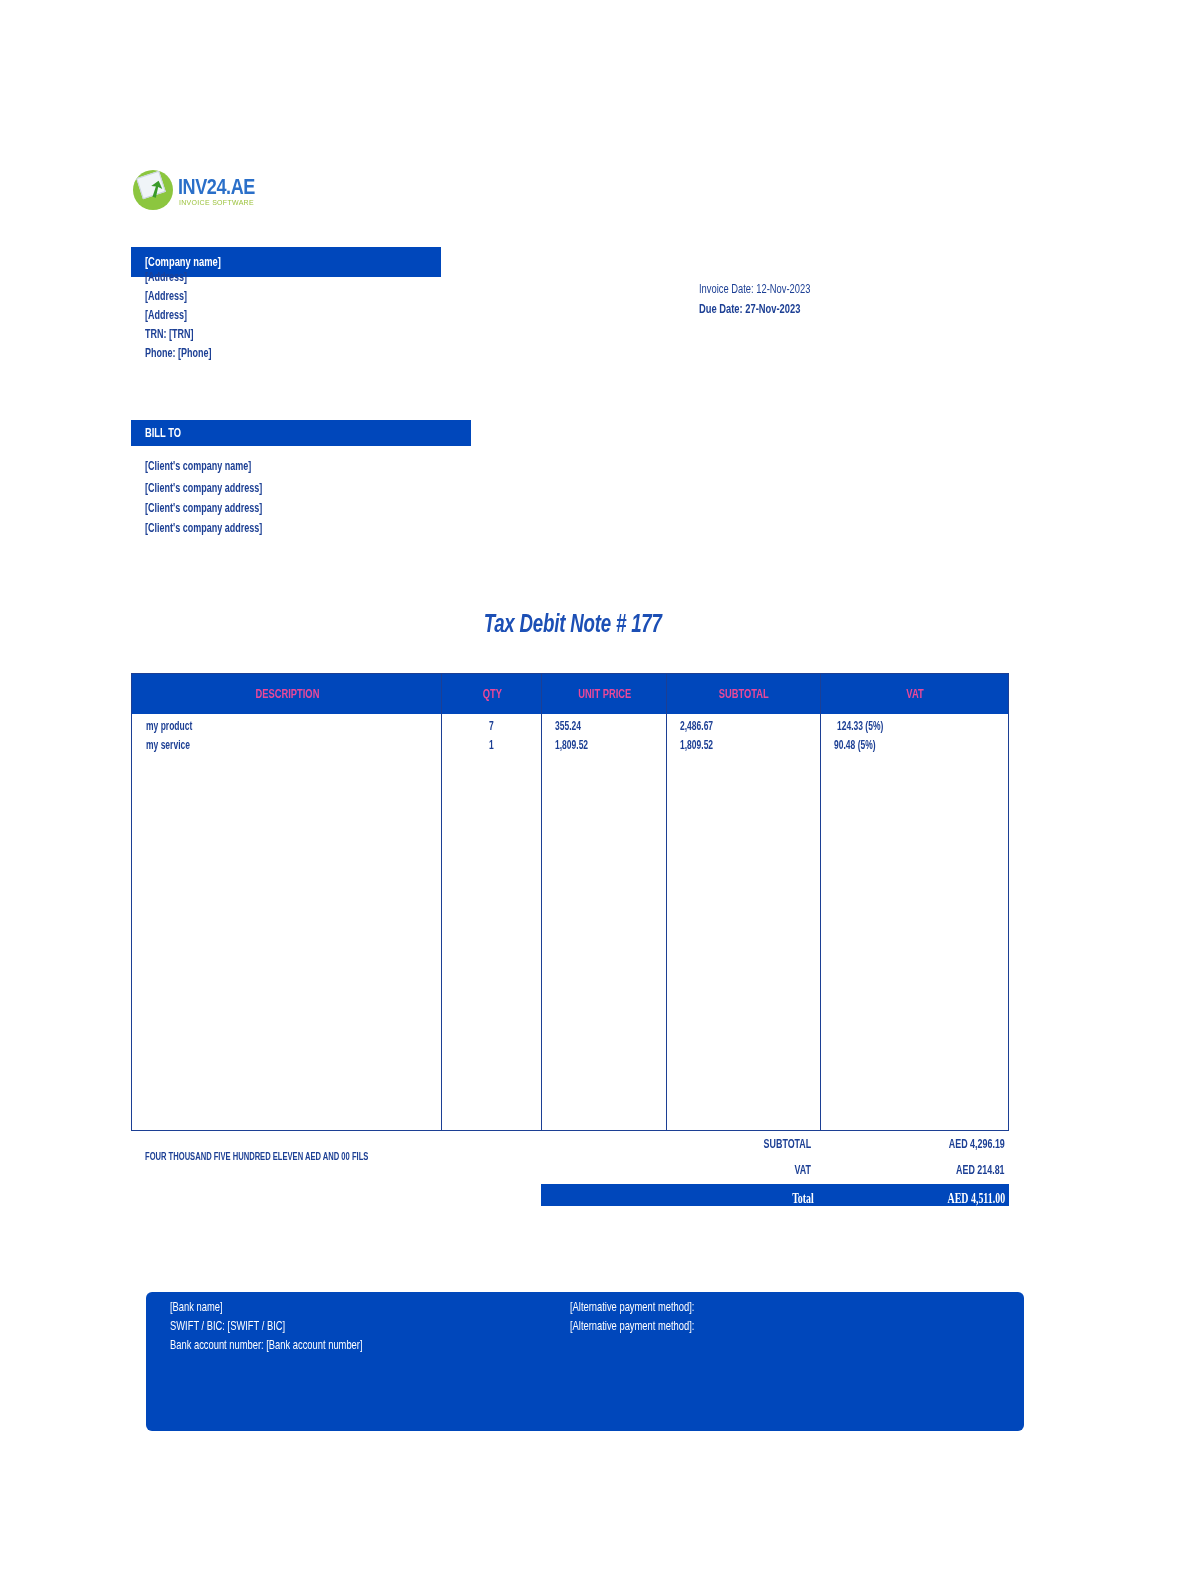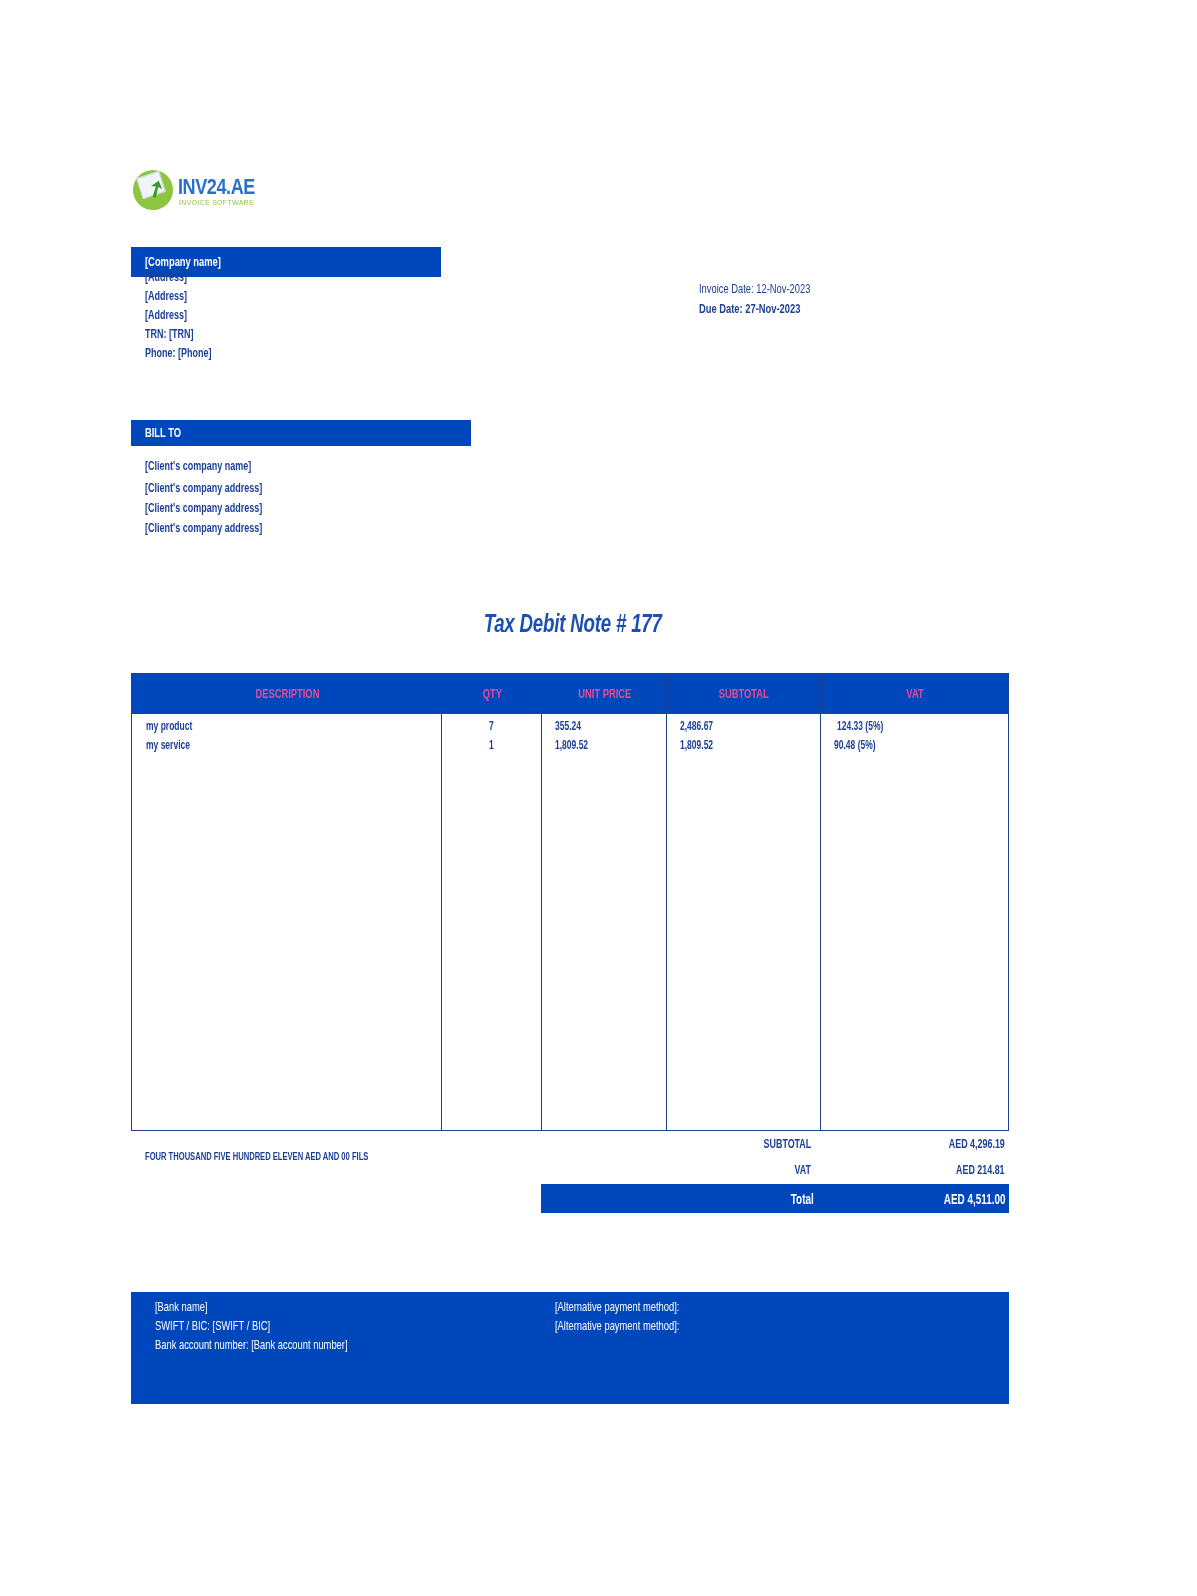--- a/index.html
+++ b/index.html
@@ -40,24 +40,24 @@
   .thead { position: absolute; left: 0; top: 0; width: 100%; height: 40px; background: #0047bb; }
   .col { position: absolute; top: 0; height: 100%; box-sizing: border-box; }
   .col.b { border-right: 1px solid #1c3f94; }
   .th { position: absolute; top: 0; height: 40px; line-height: 40px; text-align: center; color: #ec4899; font-weight: bold; font-size: 13px; }
   .th span { display: inline-block; transform: scaleX(0.72); white-space: nowrap; }
   .cell { position: absolute; font-size: 12.5px; font-weight: bold; color: #1c3f94; white-space: nowrap; transform: scaleX(0.68); transform-origin: left top; }
 
   .amount-words { left: 145px; top: 1150px; font-size: 11.5px; font-weight: bold; color: #1c3f94; transform: scaleX(0.66); transform-origin: left top; white-space: nowrap; }
   .sum-label { font-size: 13.5px; font-weight: bold; color: #1c3f94; white-space: nowrap; text-align: right; transform: scaleX(0.66); transform-origin: right top; }
   .sum-val { font-size: 13.5px; font-weight: bold; color: #1c3f94; white-space: nowrap; text-align: right; transform: scaleX(0.66); transform-origin: right top; }
-  .total-bar { left: 541px; top: 1184px; width: 468px; height: 29px; }
+  .total-bar { left: 541px; top: 1184px; width: 468px; height: 22px; font-family: Liberation Serif, serif; }
   .total-bar .sum-label, .total-bar .sum-val { color: #fff; font-size: 15px; }
 
-  .footer { left: 131px; top: 1292px; width: 878px; height: 112px; }
+  .footer { left: 146px; top: 1292px; width: 878px; height: 139px; border-radius: 6px; }
   .footer .fl { position: absolute; font-size: 13px; line-height: 19px; color: #fff; white-space: nowrap; transform: scaleX(0.72); transform-origin: left top; }
 </style>
 </head>
 <body>
 
 <div class="abs logo">
   <div class="logo-mark">
     <div class="logo-paper"></div>
     <div class="logo-arrow">➚</div>
   </div>

